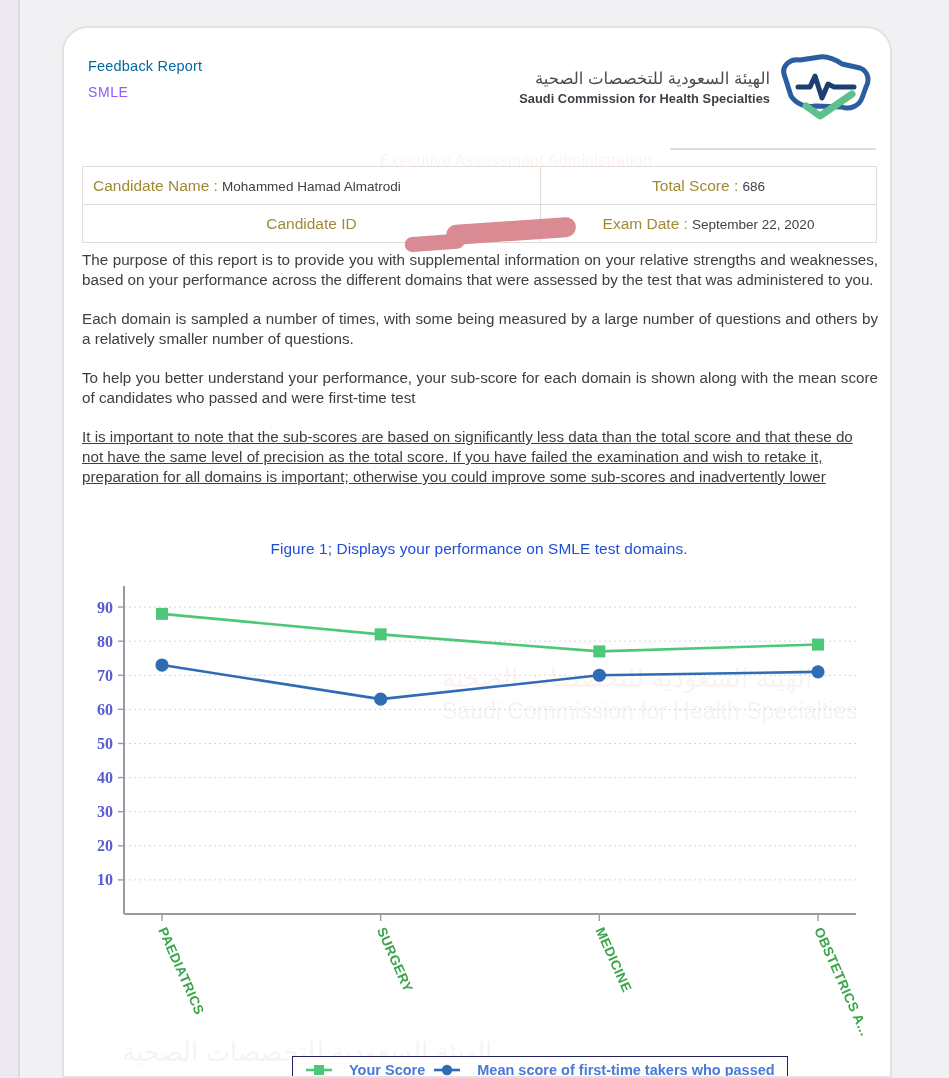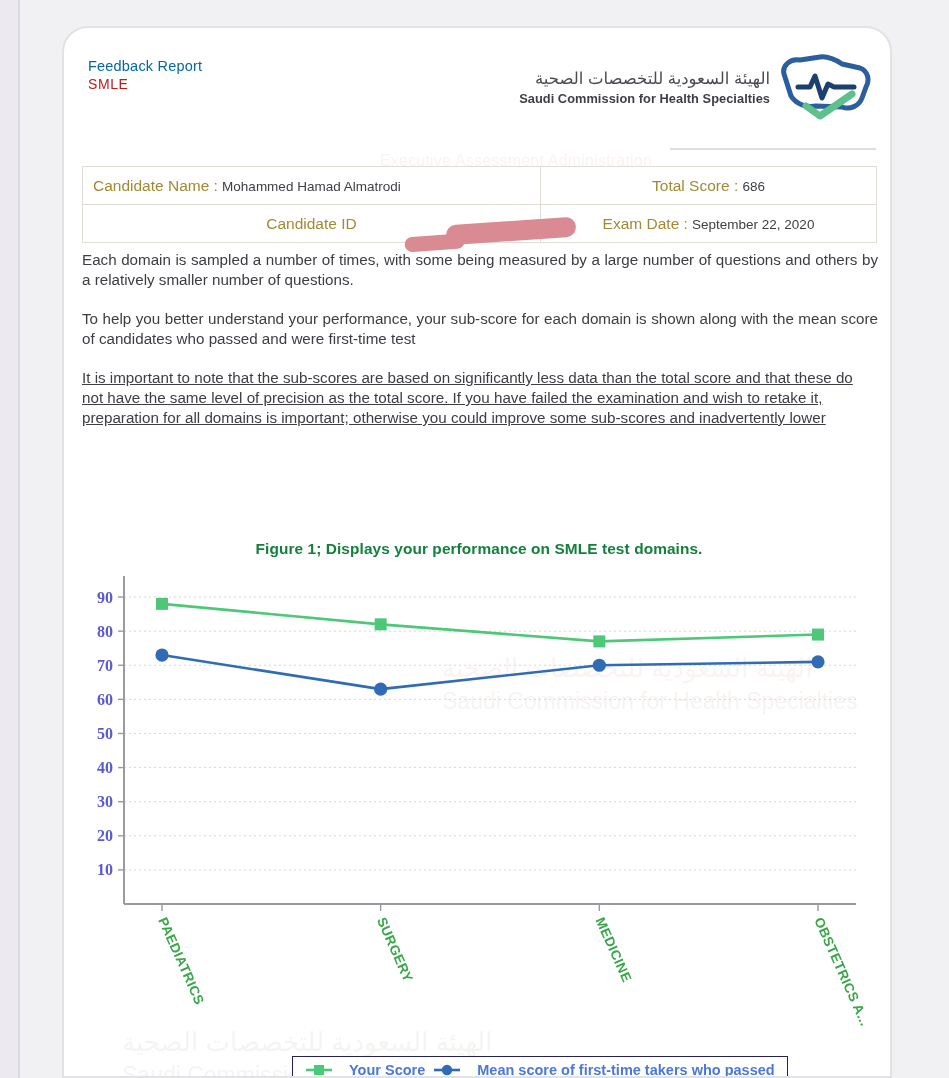--- a/index.html
+++ b/index.html
@@ -26,21 +26,21 @@
     background: #ffffff;
     border: 2px solid #e2e2e4;
     border-radius: 26px 26px 0 0;
     overflow: hidden;
   }
 
   
   .hdr { position:absolute; left:0; top:0; width:100%; height:112px; }
   .hdr-left { position:absolute; left:24px; top:30px; }
   .hdr-left .l1 { font-size:14.5px; color:#0369a1; letter-spacing:.2px; }
-  .hdr-left .l2 { font-size:14px; color:#b91c1c; margin-top:2px; letter-spacing:.6px; }
+  .hdr-left .l2 { font-size:14px; color:#8b5cf6; margin-top:10px; letter-spacing:.6px; }
 
   .hdr-logo { position:absolute; right:18px; top:26px; display:flex; align-items:center; gap:6px; }
   .logo-txt { text-align:right; }
   .logo-ar { font-size:16.5px; color:#4a4a52; direction:rtl; letter-spacing:.2px; line-height:1.25; }
   .logo-en { font-size:12.8px; color:#3e3e46; letter-spacing:.05px; margin-top:3px; font-weight:600; }
   .logo-mark { width:96px; height:66px; }
 
   .hdr-rule { position:absolute; left:606px; top:120px; width:206px; height:2px; background:#dedee1; }
 
   .wm-exec {
@@ -88,22 +88,22 @@
     font-size:15.2px;
     line-height:20px;
     color:#3d3d44;
     text-align:justify;
   }
   .body-txt p.last { text-align:left;text-decoration:underline; }
 
   
   .chart-wrap { position:absolute; left:18px; top:512px; width:794px; height:540px; }
   .chart-title {
-    text-align:center; color:#15803d; font-size:15.4px; font-weight:700;
-    letter-spacing:.1px; margin-bottom:6px;
+    text-align:center; color:#1d4ed8; font-size:15.4px; font-weight:400;
+    letter-spacing:.1px; margin-bottom:16px;
   }
   .plot-host { position:relative; width:794px; height:500px; }
   .wm-mid {
     position:absolute; left:360px; top:88px; text-align:left; line-height:1.25;
     pointer-events:none;
   }
   .wm-mid .a { font-size:26px; color:#faf3f2; direction:rtl; white-space:nowrap; }
   .wm-mid .b { font-size:23px; color:#f7f3f1; white-space:nowrap; margin-top:2px; }
   .wm-bot { position:absolute; left:40px; top:462px; text-align:left; line-height:1.25; pointer-events:none;}
   .wm-bot .a { font-size:26px; color:#f6f4f2; direction:rtl; white-space:nowrap; }
@@ -180,20 +180,21 @@
         </td>
         <td class="c2">
           <span class="lbl">Exam Date :</span>
           <span class="val">September 22, 2020</span>
         </td>
       </tr>
     </tbody>
       </table>
 
     <div class="body-txt">
+      <p>The purpose of this report is to provide you with supplemental information on your relative strengths and weaknesses, based on your performance across the different domains that were assessed by the test that was administered to you.</p>
       <p>Each domain is sampled a number of times, with some being measured by a large number of questions and others by a relatively smaller number of questions.</p>
       <p>To help you better understand your performance, your sub-score for each domain is shown along with the mean score of candidates who passed and were first-time test</p>
       <p class="last">It is important to note that the sub-scores are based on significantly less data than the total score and that these do not have the same level of precision as the total score. If you have failed the examination and wish to retake it, preparation for all domains is important; otherwise you could improve some sub-scores and inadvertently lower</p>
     </div>
 
     <div class="chart-wrap">
       <div class="chart-title">Figure 1; Displays your performance on SMLE test domains.</div>
 
       <div class="plot-host">
         <div class="wm-mid">

